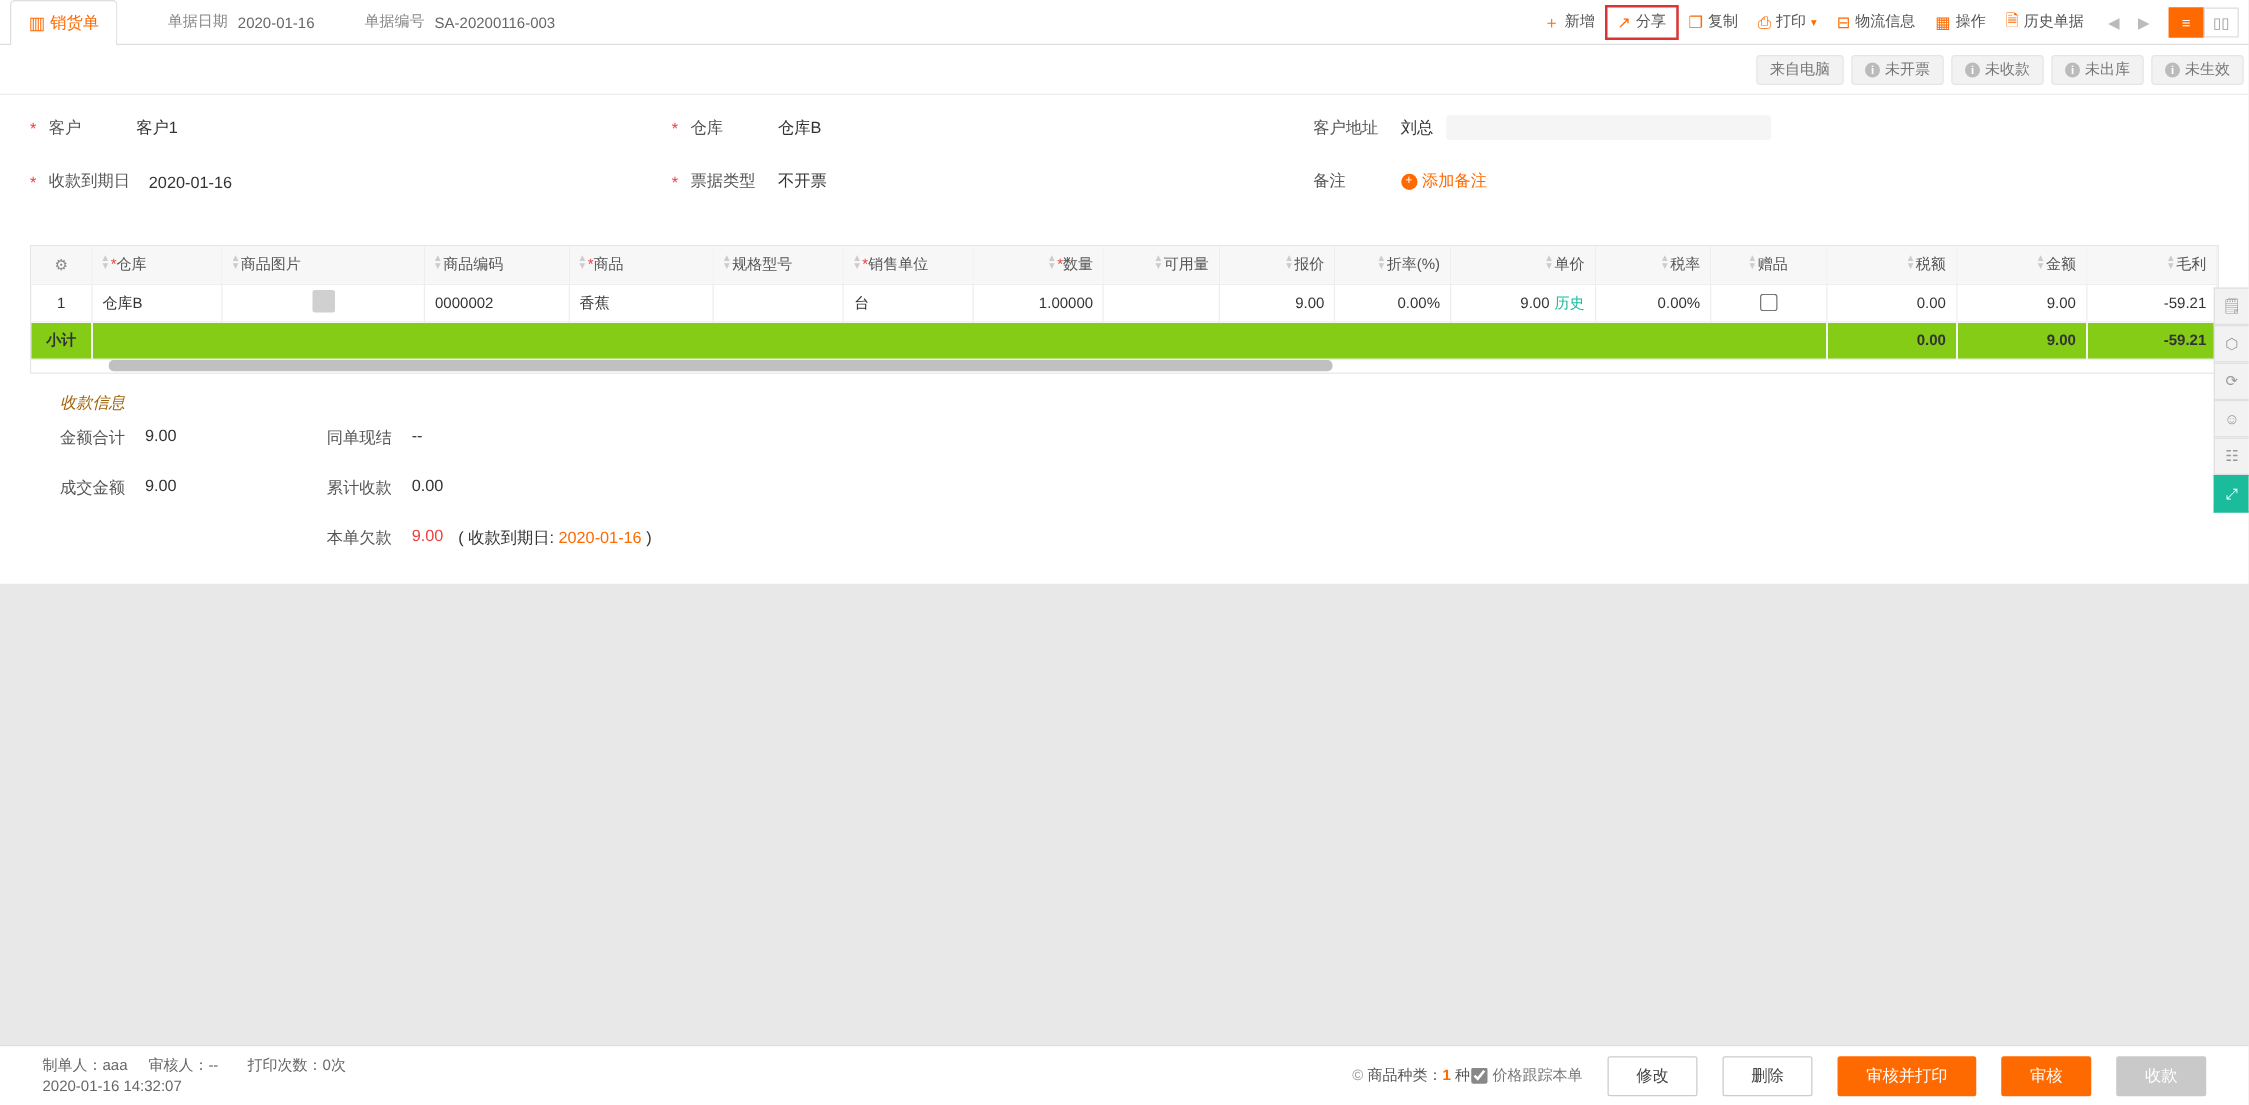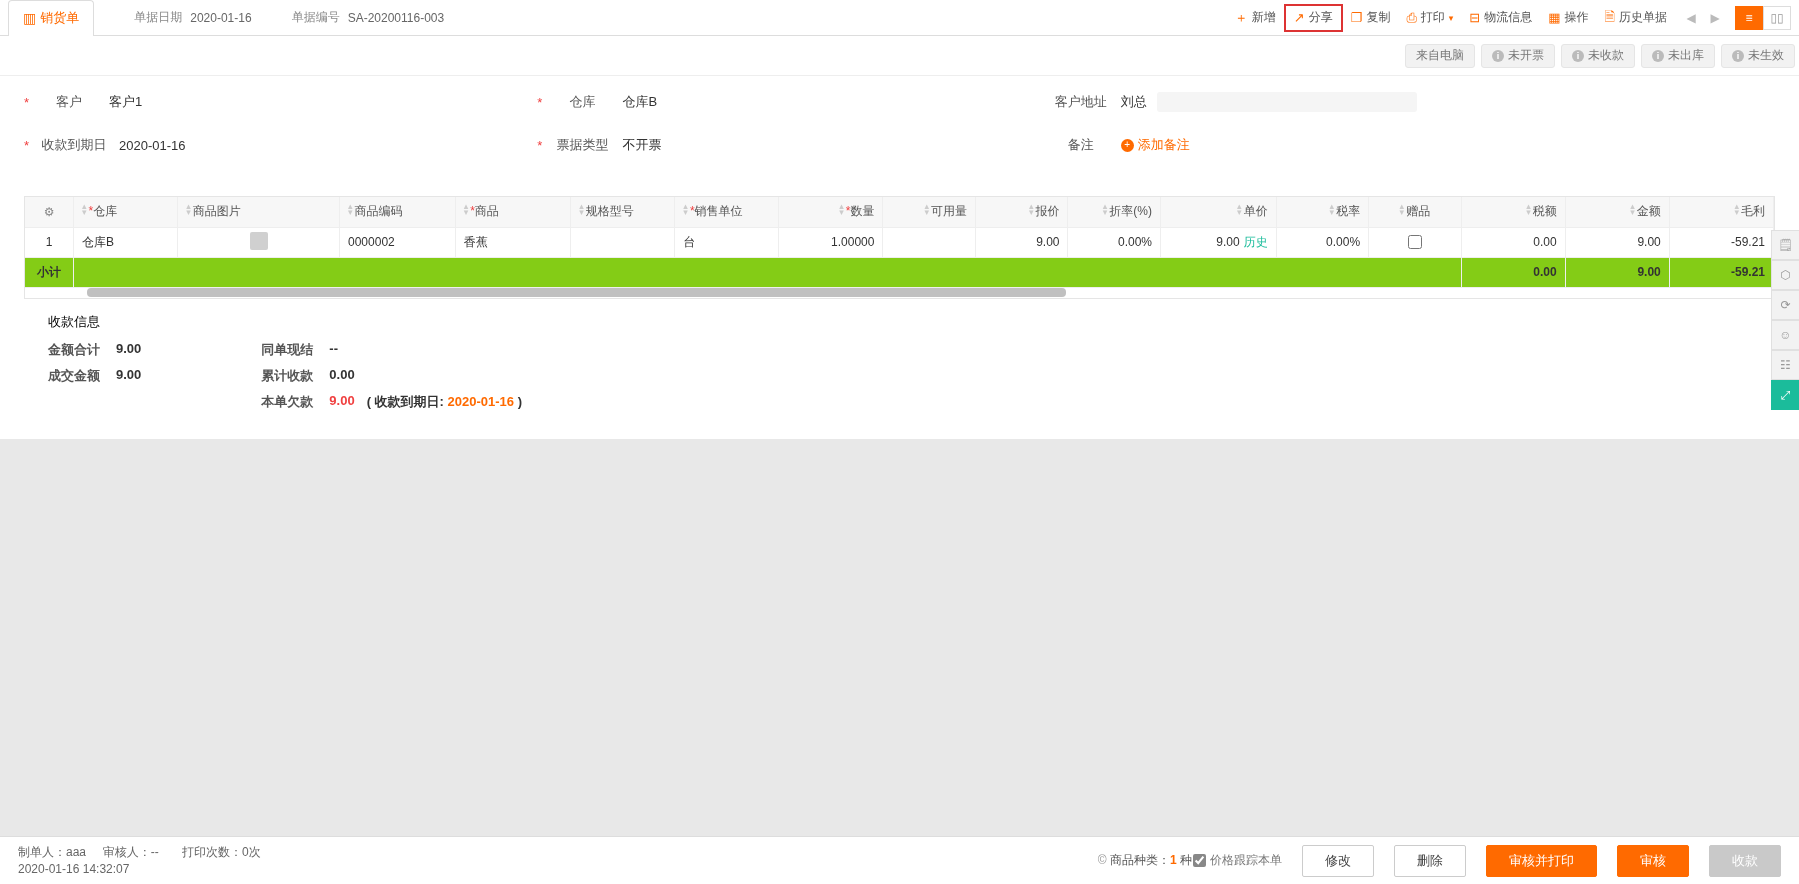--- a/index.html
+++ b/index.html
@@ -60,21 +60,21 @@
 
 .status-row { height: 40px; background:#fff; display:flex; align-items:center; justify-content:flex-end; padding:0 4px; gap:6px; border-bottom:1px solid #eee;}
 .pill { height:24px; padding:0 10px; display:inline-flex; align-items:center; gap:4px; background:#f2f2f2; border-radius:3px; color:#777; font-size:12px; border:1px solid #e5e5e5;}
 .pill .dot { width:12px;height:12px;border-radius:50%;background:#bbb;color:#fff;display:inline-flex;align-items:center;justify-content:center;font-size:9px;font-weight:bold;}
 
 
 .card { background:#fff; margin:0; padding: 16px 24px 8px; }
 .form-grid { display:grid; grid-template-columns: 1fr 1fr 1fr; column-gap:40px; row-gap:24px; max-width:1500px;}
 .field { display:flex; align-items:center; gap:10px; font-size:13px;}
 .field .req { color:#f04040; }
-.field .flabel { color:#555; min-width:60px; text-align:center;}
+.field .flabel { color:#555; min-width:60px; text-align:left;}
 .field .fval { color:#333; }
 .add-remark { color:#ff6a00; cursor:pointer; display:inline-flex;align-items:center;gap:4px;}
 .add-remark .plus { width:13px;height:13px;border-radius:50%;background:#ff6a00;color:#fff;display:inline-flex;align-items:center;justify-content:center;font-size:10px;line-height:1;}
 .addr-mask { display:inline-block; width:260px; height:20px; background:#f5f5f5; border-radius:3px; vertical-align:middle;}
 
 
 .tablewrap { margin-top:18px; border:1px solid #e5e5e5; background:#fff; overflow:hidden;}
 table { border-collapse:collapse; width:100%; table-layout:fixed;}
 th, td { border-right:1px solid #eee; border-bottom:1px solid #eee; padding:0 8px; height:30px; font-size:12px; text-align:left; overflow:hidden; white-space:nowrap;}
 thead th { background:#f7f7f7; color:#555; font-weight:normal; position:relative;}
@@ -84,34 +84,34 @@
 td.center, th.center { text-align:center; }
 tr.subtotal td { background:#84cc16; font-weight:bold; color:#333;}
 .history-link { color:#1bbc9b; cursor:pointer; margin-left:4px;}
 .gear { color:#888; }
 .imgph { width:18px;height:18px;background:#d0d0d0;border-radius:2px;display:inline-block;margin:0 auto;}
 .hscroll { height:10px; background:#fff; position:relative;}
 .hscroll .thumb { position:absolute; left:62px; top:0; height:9px; width:56%; background:#c0c0c0; border-radius:4px;}
 
 
 .payinfo { padding:14px 24px 20px; font-size:13px;}
-.payinfo h4 { font-weight:normal; color:#000000; margin-bottom:10px; font-size:13px;}
+.payinfo h4 { font-weight:normal; color:#a16207; margin-bottom:10px; font-size:13px;font-style:italic;}
 .pi-grid { display:flex; gap:120px;}
-.pi-col { display:flex; flex-direction:column; gap:8px;font-weight:bold;}
+.pi-col { display:flex; flex-direction:column; gap:22px;}
 .pi-row { display:flex; gap:12px;}
 .pi-row .plabel { color:#555; min-width:56px;}
 .pi-row .pval { color:#333;}
 .pi-row .danger { color:#f04040;}
 .pi-row .orange { color:#ff6a00;}
 
 
 .footer {
   position:absolute; left:0; right:0; bottom:0; height:48px;
   background:#fff; border-top:1px solid #ddd;
-  display:flex; align-items:center; padding:0 18px; gap:20px;
+  display:flex; align-items:center; padding:0 34px; gap:20px;
 }
 .footer .finfo { color:#666; line-height:1.4;}
 .footer .spacer { flex:1;}
 .footer .summary { display:flex; align-items:center; gap:1px; color:#555;}
 .footer .summary .cnt { color:#ff6a00; font-weight:bold;}
 .footer .cb { display:inline-flex; align-items:center; gap:4px; color:#777;}
 .footer .cb input { accent-color:#888;}
 .fbtn { height:32px; padding:0 22px; border:1px solid #ccc; background:#fff; color:#444; cursor:pointer; border-radius:2px; font-size:13px;}
 .fbtn.primary { background:#ff6a00; border-color:#ff6a00; color:#fff;}
 .fbtn.disabled { background:#c9c9c9; border-color:#c9c9c9; color:#fff; cursor:not-allowed;}

